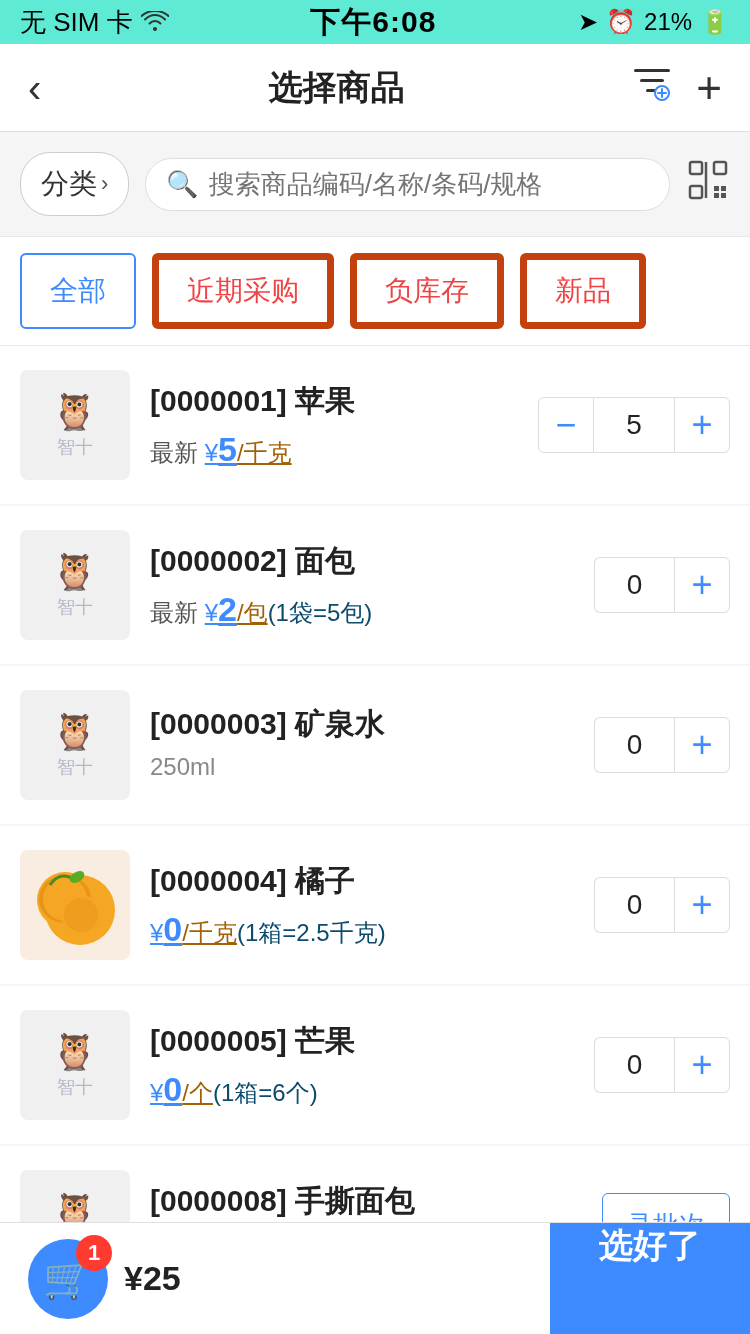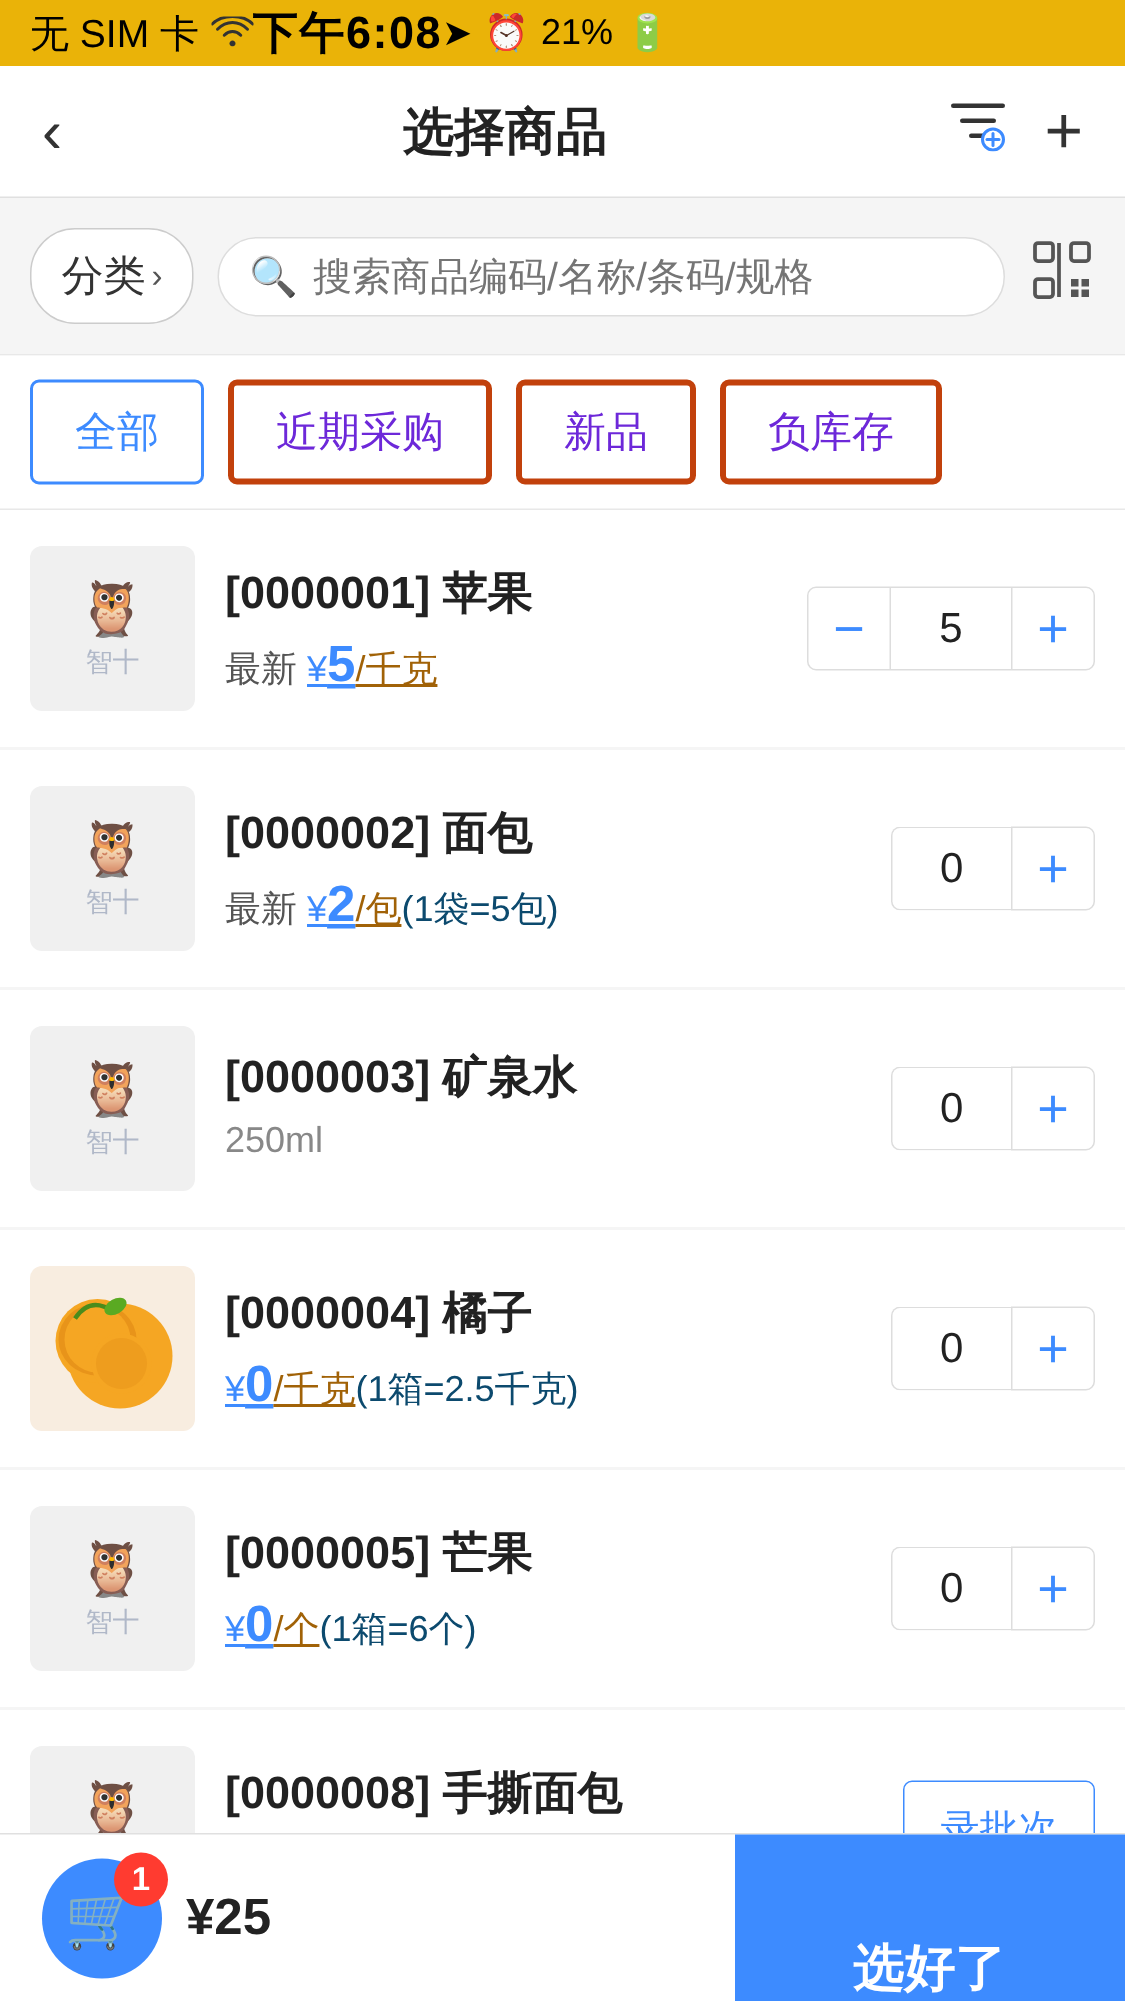--- a/index.html
+++ b/index.html
@@ -9,21 +9,22 @@
       min-height: 1334px;
       font-family: -apple-system, 'PingFang SC', 'Helvetica Neue', Arial, sans-serif;
       background: #f5f5f5;
       overflow-x: hidden;
     }
 
     
     .status-bar {
       display: flex;
       align-items: center;
-      background: #eab308;
+      justify-content: space-between;
+      background: #5eead4;
       height: 44px;
       padding: 0 20px;
       font-size: 28px;
     }
     .status-left {
       display: flex;
       align-items: center;
       gap: 8px;
       font-size: 26px;
       font-weight: 500;
@@ -127,23 +128,23 @@
       background: #fff;
       padding: 16px 20px;
       gap: 16px;
       border-bottom: 1px solid #e8e8e8;
     }
     .filter-tab {
       padding: 12px 28px;
       border-radius: 6px;
       font-size: 28px;
       cursor: pointer;
-      border: 4px solid #c2410c;
-      background: #fff;
-      color: #6d28d9;
+      border: 7px solid #c2410c;
+      background: #fff;
+      color: #ef4444;
     }
     .filter-tab.active {
       border: 2px solid #3d8bff;
       color: #3d8bff;
       font-weight: 500;
     }
 
     
     .product-list {
       background: #f5f5f5;
@@ -341,28 +342,28 @@
       align-items: center;
       justify-content: center;
       font-weight: 700;
     }
     .cart-total {
       font-size: 34px;
       font-weight: 700;
       color: #222;
     }
     .confirm-btn {
-      width: 260px;
+      width: 200px;
       height: 112px;
       background: #3d8bff;
       color: #fff;
       font-size: 34px;
       font-weight: 600;
       display: flex;
-      align-items: flex-end;
+      align-items: flex-start;
       justify-content: center;
       cursor: pointer;
       flex-shrink: 0;
     }
 
     
     .product-item-partial {
       display: flex;
       align-items: center;
       background: #fff;
@@ -434,22 +435,22 @@
       <rect x="35" y="28" width="5" height="5" fill="#555"></rect>
       <rect x="28" y="35" width="5" height="5" fill="#555"></rect>
       <rect x="35" y="35" width="5" height="5" fill="#555"></rect>
     </svg>
   </span>
 </div>
 
 <div class="filter-tabs">
   <button class="filter-tab active">全部</button>
   <button class="filter-tab">近期采购</button>
+  <button class="filter-tab">负库存</button>
   <button class="filter-tab">新品</button>
-  <button class="filter-tab">负库存</button>
 </div>
 
 <div class="product-list">
 
   <div class="product-item">
     <div class="product-thumb">
       <div class="owl-logo">
         <span class="owl-icon">🦉</span>
         <span class="owl-text">智十</span>
       </div>

